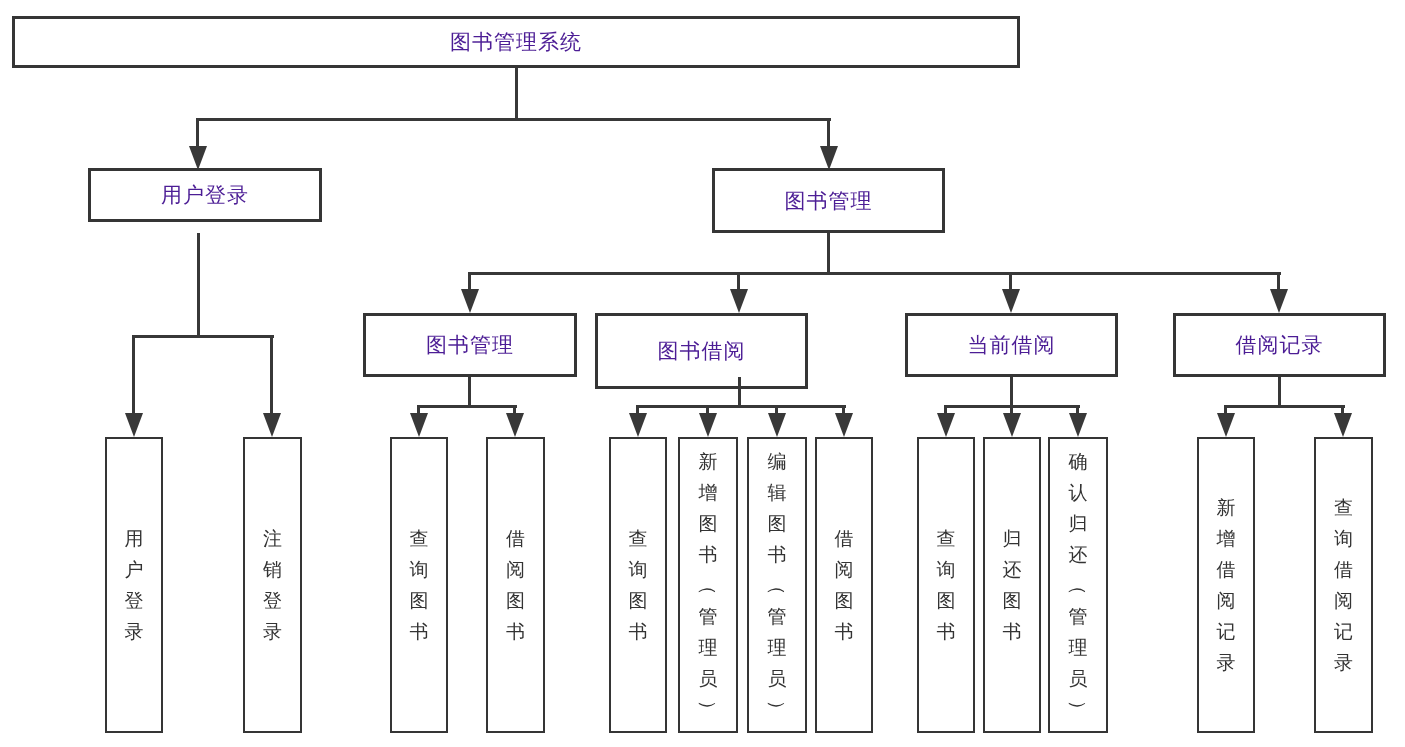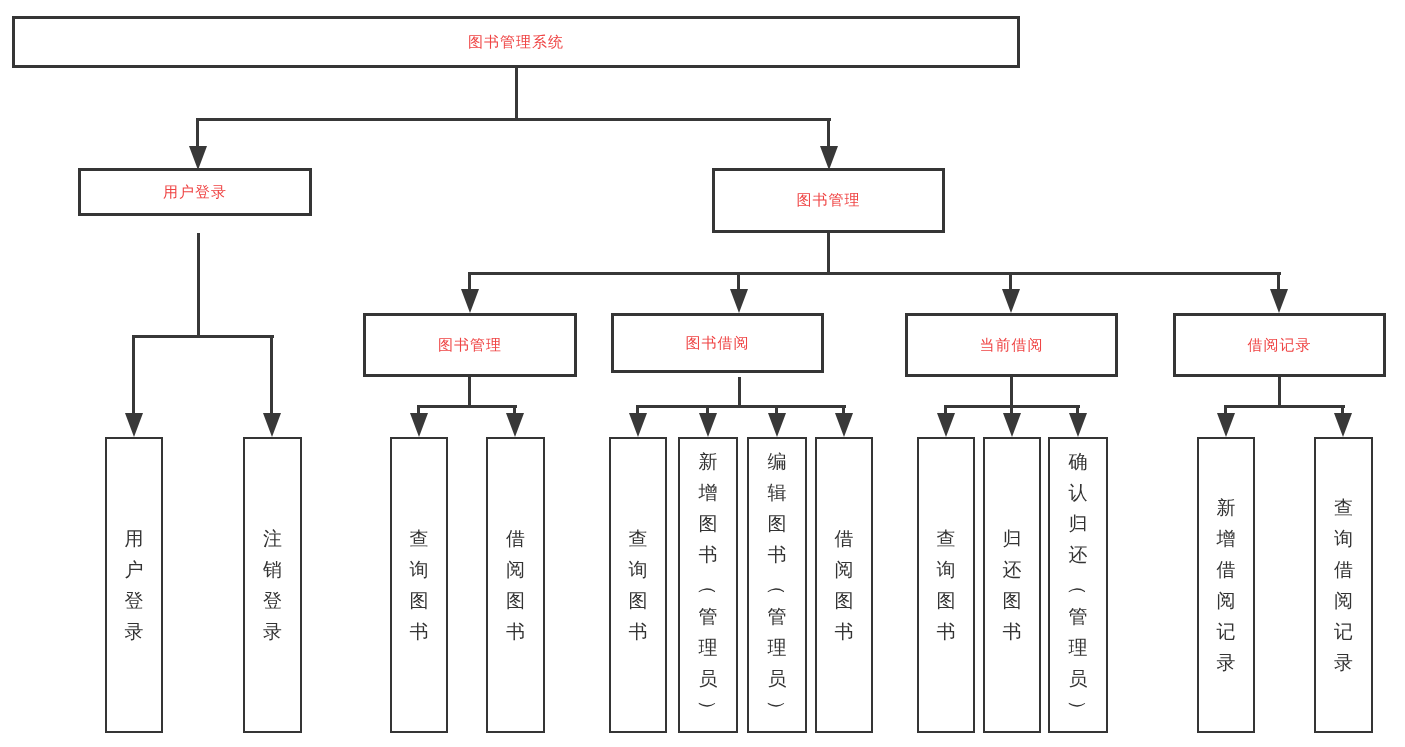--- a/index.html
+++ b/index.html
@@ -8,21 +8,21 @@
     position:relative; width:1405px; height:747px;
     background:#ffffff; overflow:hidden;
     font-family:"Liberation Sans","DejaVu Sans",sans-serif;
     color:#333333;
   }
   
   .box {
     position:absolute; box-sizing:border-box;
     border:3px solid #353535; background:#ffffff;
     display:flex; align-items:center; justify-content:center;
-    font-size:15px; letter-spacing:1px; color:#ef4444;
+    font-size:21px; letter-spacing:1px; color:#4c1d95;
   }
   
   .leaf {
     position:absolute; box-sizing:border-box;
     top:437px; height:296px;
     border:2px solid #353535; background:#ffffff;
     display:flex; flex-direction:column;
     align-items:center; justify-content:center;
     font-size:19px; color:#333333;
   }
@@ -49,25 +49,25 @@
     z-index:10; white-space:nowrap;
   }
 </style>
 </head>
 <body>
 
 <div id="stage">
 
   <div class="box" style="left:12px;top:16px;width:1008px;height:52px">图书管理系统</div>
 
-  <div class="box" style="left:78px;top:168px;width:234px;height:48px">用户登录</div>
+  <div class="box" style="left:88px;top:168px;width:234px;height:54px">用户登录</div>
   <div class="box" style="left:712px;top:168px;width:233px;height:65px">图书管理</div>
 
   <div class="box" style="left:363px;top:313px;width:214px;height:64px">图书管理</div>
-  <div class="box" style="left:611px;top:313px;width:213px;height:60px">图书借阅</div>
+  <div class="box" style="left:595px;top:313px;width:213px;height:76px">图书借阅</div>
   <div class="box" style="left:1173px;top:313px;width:213px;height:64px">借阅记录</div>
   <div class="box" style="left:905px;top:313px;width:213px;height:64px">当前借阅</div>
 
   <div class="leaf" style="left:105px;width:58px">
       <span>用</span>
       <span>户</span>
       <span>登</span>
       <span>录</span>
     </div>
   <div class="leaf" style="left:243px;width:59px">

